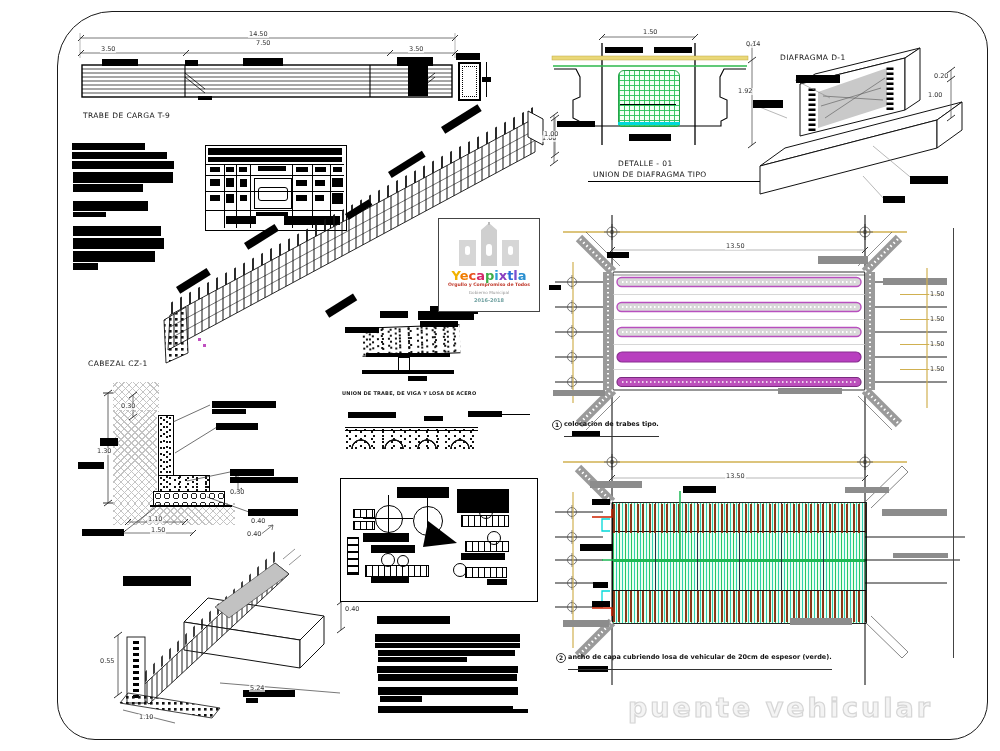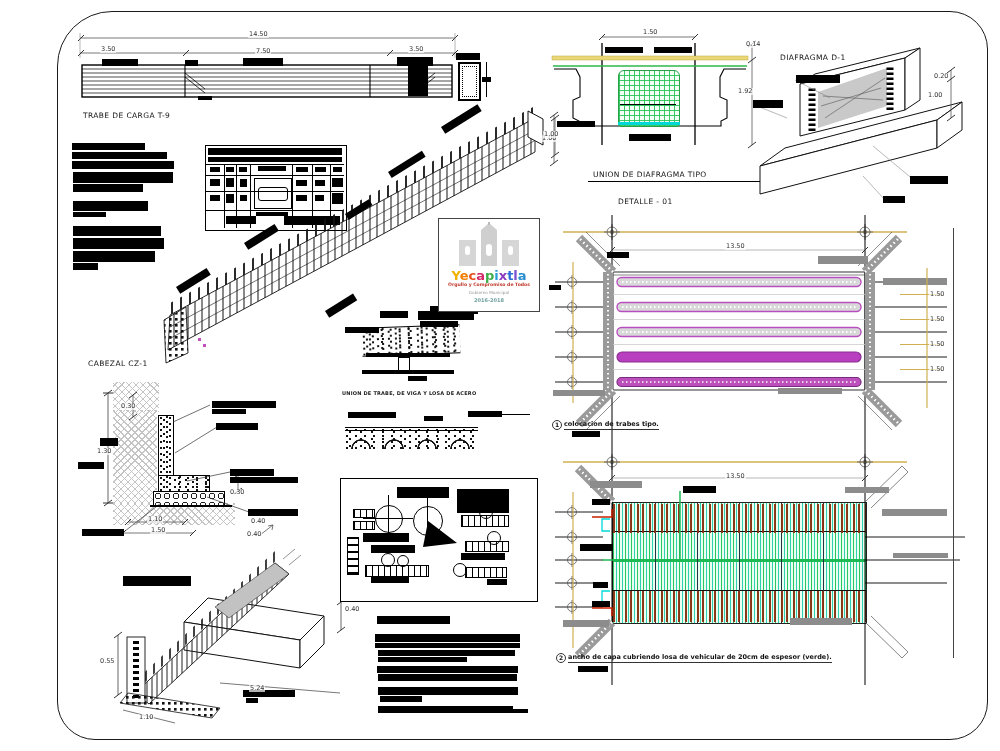--- a/index.html
+++ b/index.html
@@ -27,21 +27,21 @@
   .meshgrid{position:absolute;z-index:2;background-color:#f4fff6;border:1px solid #28a048;border-radius:6px 6px 3px 3px;
     background-image:repeating-linear-gradient(0deg,rgba(40,195,88,.9) 0 1px,transparent 1px 5px),
                      repeating-linear-gradient(90deg,rgba(40,195,88,.9) 0 1px,transparent 1px 5px);}
   .slabmesh{position:absolute;z-index:1;border:1px solid #222;
     background-image:repeating-linear-gradient(90deg,rgba(30,195,90,.95) 0 1px,rgba(255,255,255,0) 1px 3px,rgba(0,195,165,.8) 3px 4px,rgba(255,255,255,0) 4px 6px);
     background-color:#eafff0;}
   .rebarband{position:absolute;z-index:2;
     background-image:repeating-linear-gradient(90deg,rgba(138,46,16,.95) 0 2px,transparent 2px 5px,rgba(138,46,16,.95) 5px 7px,transparent 7px 12px);}
   .rot{transform-origin:left top;}
   .note{position:absolute;z-index:4;display:flex;align-items:flex-start;font-size:6.5px;font-weight:bold;}
-  .note .ntxt{border-bottom:1px solid #333;padding-bottom:1px;white-space:nowrap;color:#111;}
+  .note .ntxt{border-bottom:1px solid #333;padding-bottom:8px;white-space:nowrap;color:#111;}
   .ncirc{display:inline-block;width:8px;height:8px;border:1px solid #333;border-radius:50%;
          font-size:6px;font-weight:bold;text-align:center;line-height:8px;margin-right:2px;flex:none;}
   .ladder{position:absolute;border:1px solid #000;background-image:repeating-linear-gradient(90deg,#000 0 1px,transparent 1px 6px);}
   .circ{position:absolute;border:1.5px solid #000;border-radius:50%;}
   #watermark{position:absolute;z-index:5;font-weight:bold;font-size:27px;letter-spacing:3px;
     color:#f4f4f4;-webkit-text-stroke:1.2px #d6d6d6;text-shadow:0 0 1px #d0d0d0;}
   #sheet-border{position:absolute;left:57px;top:11px;width:929px;height:727px;
     border:1.6px solid #1a1a1a;border-radius:55px 38px 38px 38px;z-index:0;}
   .logo-letter{font-weight:bold;font-size:13px;line-height:1;}
   .tblgrid{position:absolute;border:1.5px solid #000;background:#fff;z-index:2;}
@@ -74,21 +74,21 @@
     <line x1="110" y1="37" x2="110" y2="69" stroke="#000" stroke-width="1.1"></line>
     <line x1="295" y1="37" x2="295" y2="69" stroke="#000" stroke-width="1.1"></line>
     <line x1="110" y1="45" x2="130" y2="61" stroke="#000" stroke-width="0.8"></line>
     <line x1="110" y1="49" x2="130" y2="65" stroke="#000" stroke-width="0.8"></line>
     <line x1="340" y1="61" x2="360" y2="45" stroke="#000" stroke-width="0.8"></line>
     <line x1="340" y1="65" x2="360" y2="49" stroke="#000" stroke-width="0.8"></line>
     <rect x="333" y="38" width="20" height="30" fill="#000"></rect>
   </svg>
   <div class="dim" style="left:248px;top:31px;">14.50</div>
   <div class="dim" style="left:100px;top:46px;">3.50</div>
-  <div class="dim" style="left:255px;top:48px;">7.50</div>
+  <div class="dim" style="left:255px;top:40px;">7.50</div>
   <div class="dim" style="left:408px;top:46px;">3.50</div>
   <div class="bar" style="left:102px;top:59px;width:36px;height:7px;"></div>
   <div class="bar" style="left:185px;top:60px;width:13px;height:6px;"></div>
   <div class="bar" style="left:243px;top:58px;width:40px;height:8px;"></div>
   <div class="bar" style="left:397px;top:57px;width:36px;height:9px;"></div>
   <div class="bar" style="left:198px;top:96px;width:14px;height:4px;"></div>
   <div class="lbl" style="left:83px;top:112px;">TRABE DE CARGA T-9</div>
 
   <div class="bar" style="left:456px;top:53px;width:24px;height:7px;"></div>
   <div class="abs" style="left:458px;top:62px;width:19px;height:35px;border:2px solid #000;z-index:2;">
@@ -207,21 +207,21 @@
   <div class="hl" style="left:620px;top:104px;width:56px;"></div>
   <div class="abs" style="left:618px;top:122px;width:62px;height:3px;background:#00d8d8;z-index:3;"></div>
   <div class="bar" style="left:605px;top:47px;width:38px;height:6px;"></div>
   <div class="bar" style="left:654px;top:47px;width:38px;height:6px;"></div>
   <div class="bar" style="left:557px;top:121px;width:38px;height:6px;"></div>
   <div class="bar" style="left:629px;top:134px;width:42px;height:7px;"></div>
   <div class="dim" style="left:642px;top:29px;">1.50</div>
   <div class="dim" style="left:745px;top:41px;">0.14</div>
   <div class="dim" style="left:737px;top:88px;">1.92</div>
   <div class="dim" style="left:543px;top:131px;">1.00</div>
-  <div class="lbl" style="left:618px;top:160px;margin-top:38px;">DETALLE - 01</div>
+  <div class="lbl" style="left:618px;top:160px;">DETALLE - 01</div>
   <div class="lbl" style="left:593px;top:171px;">UNION DE DIAFRAGMA TIPO</div>
   <div class="hl" style="left:588px;top:181px;width:172px;"></div>
 
   <div class="lbl" style="left:780px;top:38px;margin-top:16px;">DIAFRAGMA D-1</div>
   <svg class="layer" style="left:755px;top:48px;" width="230" height="180" viewBox="0 0 230 180">
     <polygon points="5,118 30,100 207,54 182,72" fill="#fff" stroke="#111" stroke-width="1"></polygon>
     <polygon points="5,118 182,72 182,100 5,146" fill="#fff" stroke="#111" stroke-width="1"></polygon>
     <polygon points="182,72 207,54 207,82 182,100" fill="#fff" stroke="#111" stroke-width="1"></polygon>
     <polygon points="45,36 60,26 165,0 150,10" fill="#fff" stroke="#111" stroke-width="1"></polygon>
     <polygon points="45,88 150,62 150,10 45,36" fill="#fff" stroke="#111" stroke-width="1"></polygon>
@@ -609,13 +609,14 @@
   <div class="bar" style="left:375px;top:643px;width:145px;height:5px;"></div>
   <div class="bar" style="left:378px;top:650px;width:137px;height:6px;"></div>
   <div class="bar" style="left:378px;top:657px;width:89px;height:5px;"></div>
   <div class="bar" style="left:377px;top:666px;width:141px;height:7px;"></div>
   <div class="bar" style="left:378px;top:674px;width:139px;height:7px;"></div>
   <div class="bar" style="left:378px;top:687px;width:140px;height:8px;"></div>
   <div class="bar" style="left:380px;top:696px;width:42px;height:6px;"></div>
   <div class="bar" style="left:378px;top:706px;width:135px;height:7px;"></div>
   <div class="bar" style="left:513px;top:709px;width:15px;height:4px;"></div>
 
+  <div id="watermark" style="left:628px;top:692px;">puente vehicular</div>
 </div>
 
 </body></html>

